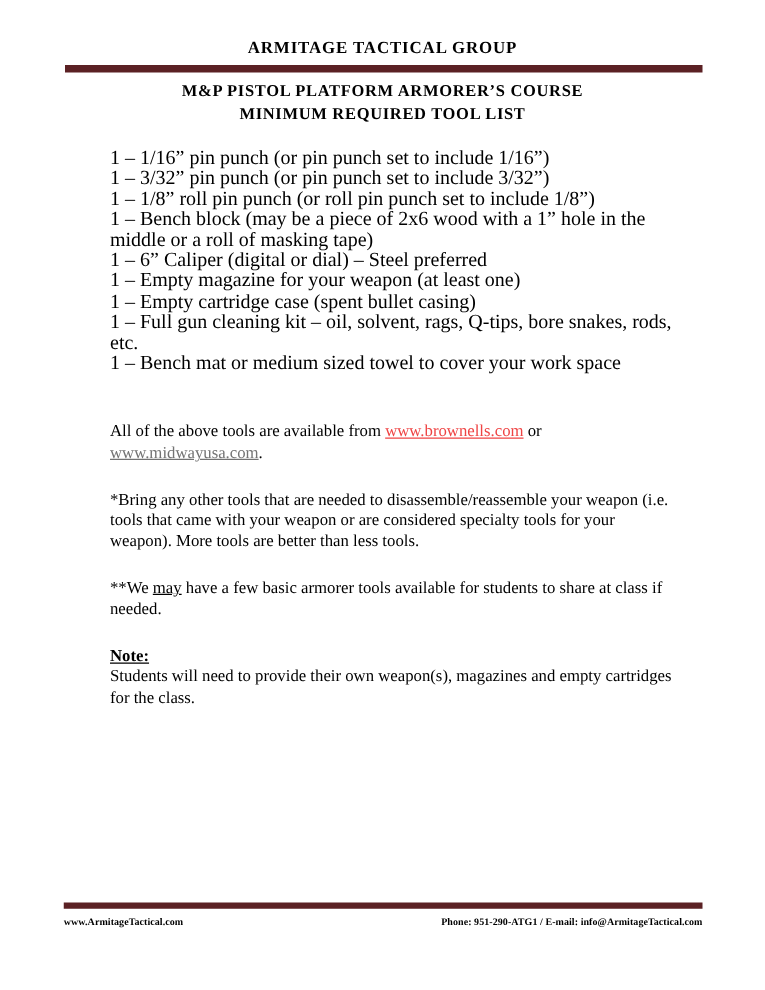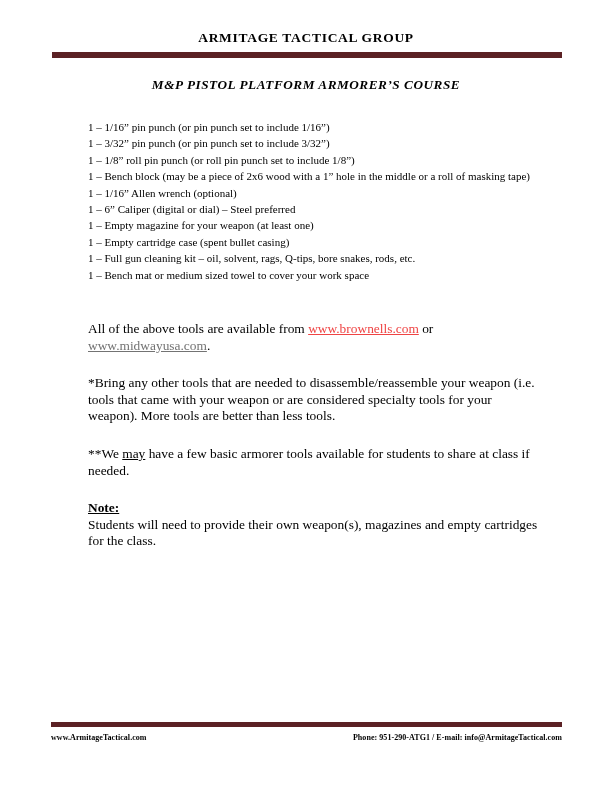--- a/index.html
+++ b/index.html
@@ -51,34 +51,34 @@
     position: absolute;
     left: 0;
     top: 64px;
     width: 612px;
     text-align: center;
     font-size: 13.2px;
     font-weight: bold;
     letter-spacing: 0.55px;
     line-height: 18px;
   }
-  .doc-title div { margin: 12px; font-style: italic; }
+  .doc-title div { margin: 0; }
 
   
   .body-wrap {
     position: absolute;
     left: 88px;
     top: 119px;
     width: 452px;
   }
   .tool-list {
     list-style: none;
     margin: 0;
     padding: 0;
-    font-size: 11px;
+    font-size: 16px;
     line-height: 16.4px;
   }
   .tool-list li {
     margin: 0;
     padding: 0;
     text-indent: 0;
   }
 
   .para {
     font-size: 13.4px;
@@ -141,30 +141,30 @@
 <div class="page">
 
   <div class="header-block">
     <div class="org-title">ARMITAGE TACTICAL GROUP</div>
   </div>
 
   <div class="header-rule" style="background: rgb(91, 33, 36);"></div>
 
   <div class="doc-title">
     <div>M&amp;P PISTOL PLATFORM ARMORER’S COURSE</div>
+    <div>MINIMUM REQUIRED TOOL LIST</div>
   </div>
 
   <div class="body-wrap">
 
     <ul class="tool-list" id="tool-list">
         <li>1 – 1/16” pin punch (or pin punch set to include 1/16”)</li>
         <li>1 – 3/32” pin punch (or pin punch set to include 3/32”)</li>
         <li>1 – 1/8” roll pin punch (or roll pin punch set to include 1/8”)</li>
         <li>1 – Bench block (may be a piece of 2x6 wood with a 1” hole in the middle or a roll of masking tape)</li>
-        <li>1 – 1/16” Allen wrench (optional)</li>
         <li>1 – 6” Caliper (digital or dial) – Steel preferred</li>
         <li>1 – Empty magazine for your weapon (at least one)</li>
         <li>1 – Empty cartridge case (spent bullet casing)</li>
         <li>1 – Full gun cleaning kit – oil, solvent, rags, Q-tips, bore snakes, rods, etc.</li>
         <li>1 – Bench mat or medium sized towel to cover your work space</li>
       </ul>
 
     <div class="spacer-lg"></div>
 
     <p class="para">

